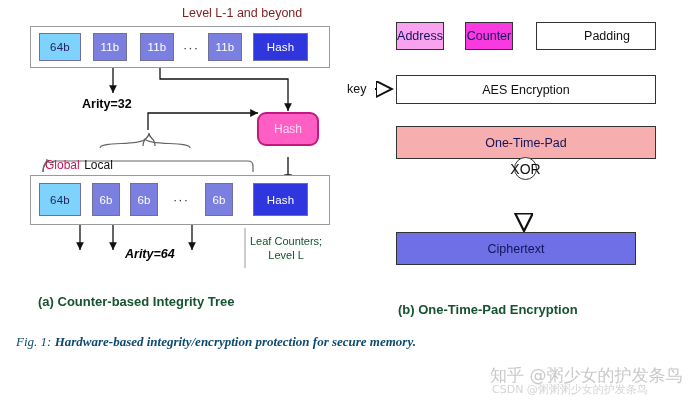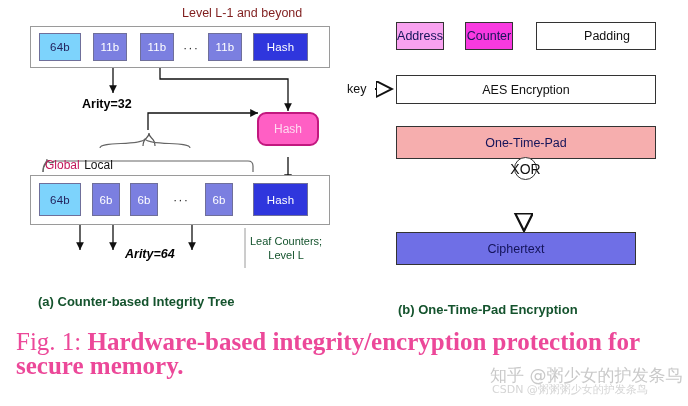--- a/index.html
+++ b/index.html
@@ -63,21 +63,21 @@
   .xor{
     width:23px;height:23px;border-radius:50%;
     background:#ffffff;border:1.6px solid #333;
     font-size:14px;color:#111;
   }
 
   
   .subcap{font-weight:bold;font-size:13px;color:#14532d;white-space:nowrap;}
   .figcap{
     font-family:"Liberation Serif", serif;
-    font-size:25px;color:#ec4899;line-height:24px;
+    font-size:13px;color:#0c4a6e;line-height:24px;font-style:italic;
   }
   .figcap .lead{font-weight:normal;}
   .figcap .bold{font-weight:bold;}
 
   
   .wm1{
     position:absolute;font-size:17px;color:#c9c9c9;white-space:nowrap;
     font-family:"DejaVu Sans", sans-serif;
   }
   .wm2{

